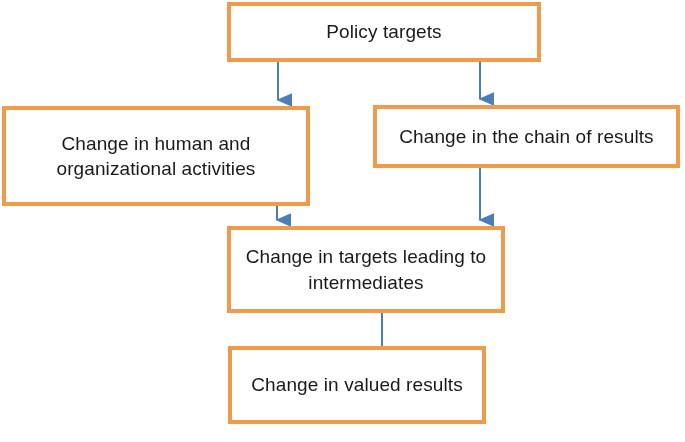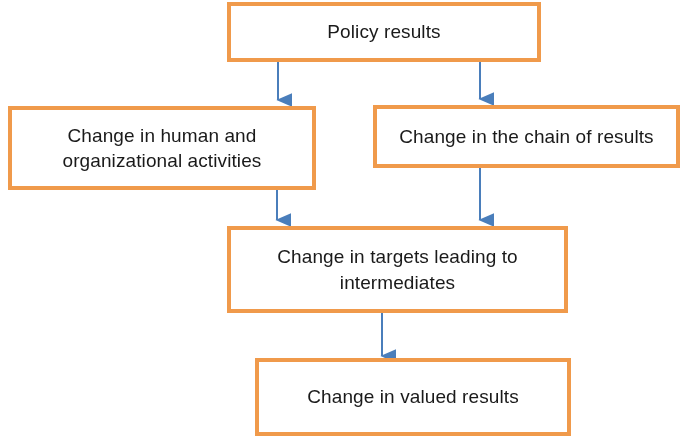--- a/index.html
+++ b/index.html
@@ -41,24 +41,24 @@
     font-family: "Liberation Sans", sans-serif;
     font-size: 19px;
     line-height: 1.32;
     color: #1a1a1a;
     letter-spacing: 0.1px;
     white-space: pre-line;
     padding: 0 8px;
   }
   
   #node-policy-design      { left: 227px; top: 2px;   width: 314px; height: 60px; }
-  #node-human-activities   { left: 8px;   top: 106px; width: 308px; height: 84px; }
+  #node-human-activities   { left: 2px;   top: 106px; width: 308px; height: 100px; }
   #node-chain-results      { left: 373px; top: 105px; width: 307px; height: 63px; text-align: right; }
-  #node-targets            { left: 227px; top: 226px; width: 341px; height: 87px; }
-  #node-valued-results     { left: 228px; top: 358px; width: 316px; height: 78px; margin-left: 27px; }
+  #node-targets            { left: 227px; top: 226px; width: 278px; height: 87px; }
+  #node-valued-results     { left: 228px; top: 346px; width: 258px; height: 78px; }
 </style>
 </head>
 <body>
 
 <div id="diagram-canvas">
 
   <svg id="arrow-layer" width="685" height="442" viewBox="0 0 685 442" xmlns="http://www.w3.org/2000/svg">
     <defs>
       <marker id="arrowhead" markerWidth="7" markerHeight="8" refX="3.5" refY="7.2" orient="auto" markerUnits="strokeWidth">
         <path d="M 0 0 L 7 0 L 3.5 8 Z" fill="#4A7EBB"></path>
@@ -70,21 +70,21 @@
     <line x1="480" y1="62" x2="480" y2="99" stroke="#4A7EBB" stroke-width="2" marker-end="url(#arrowhead)"></line>
 
     <line x1="277" y1="190" x2="277" y2="220" stroke="#4A7EBB" stroke-width="2" marker-end="url(#arrowhead)"></line>
 
     <line x1="480" y1="168" x2="480" y2="220" stroke="#4A7EBB" stroke-width="2" marker-end="url(#arrowhead)"></line>
 
     <line x1="382" y1="313" x2="382" y2="356" stroke="#4A7EBB" stroke-width="2" marker-end="url(#arrowhead)"></line>
   </svg>
 
   <div class="node-box" id="node-policy-design">
-    <span class="node-label">Policy results</span>
+    <span class="node-label">Policy targets</span>
   </div>
 
   <div class="node-box" id="node-human-activities">
     <span class="node-label">Change in human and
 organizational activities</span>
   </div>
 
   <div class="node-box" id="node-chain-results">
     <span class="node-label">Change in the chain of results</span>
   </div>

